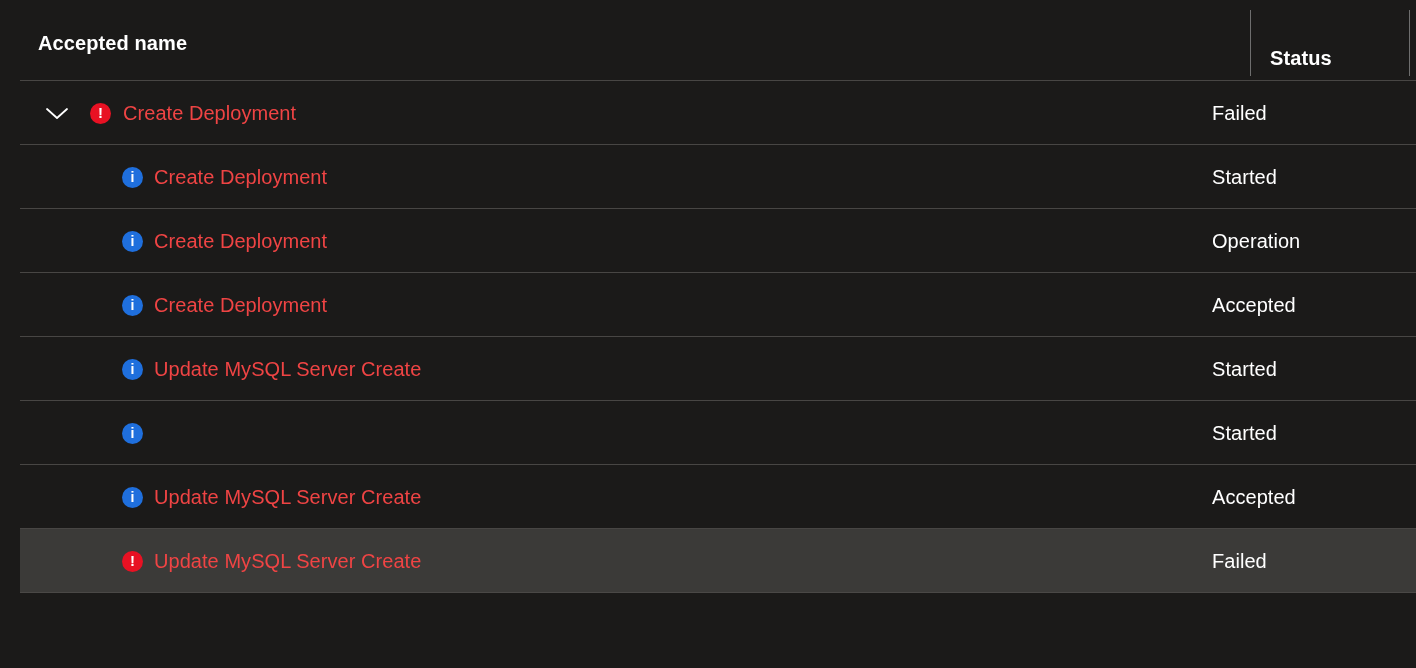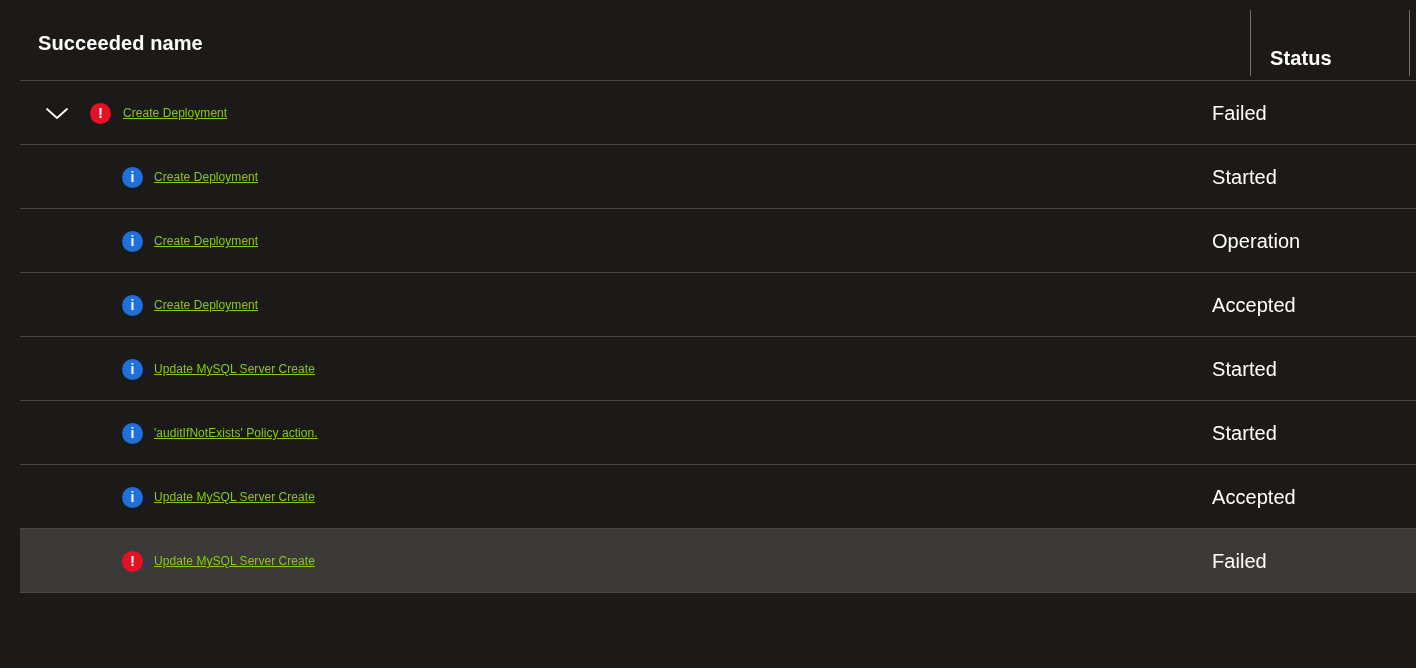--- a/index.html
+++ b/index.html
@@ -164,46 +164,45 @@
   .row.depth-0 .status-icon { left: 90px; }
   .row.depth-0 .op-name     { left: 123px; }
 
   
   .row.depth-1 .status-icon { left: 122px; }
   .row.depth-1 .op-name     { left: 154px; }
 
   .op-name {
     position: absolute;
     top: 19px;
-    font-size: 12px;
+    font-size: 20px;
     line-height: 26px;
-    color: #84cc16;
+    color: #ef4444;
     white-space: nowrap;
     letter-spacing: 0.05px;
-    text-decoration: underline;
   }
 
   .op-status {
     position: absolute;
     left: 1212px;
     top: 19px;
     font-size: 20px;
     line-height: 26px;
     color: #ffffff;
     white-space: nowrap;
     letter-spacing: 0.05px;
   }
 </style>
 </head>
 <body>
 
 <div class="grid">
 
   <div class="grid-header">
-    <div class="col-name">Succeeded name</div>
+    <div class="col-name">Accepted name</div>
     <div class="col-status">Status</div>
     <div class="col-splitter left"></div>
     <div class="col-splitter right"></div>
     <div class="header-rule"></div>
   </div>
 
   <div class="rows" id="rows-container">
       <div class="row depth-0">
         <div class="row-bg"></div>
         <div class="row-inner">
@@ -263,21 +262,20 @@
           <div class="op-status">Started</div>
         </div>
         <div class="row-rule"></div>
       </div>
       <div class="row depth-1">
         <div class="row-bg"></div>
         <div class="row-inner">
           <div class="status-icon info">
             <span class="glyph">i</span>
           </div>
-          <div class="op-name">'auditIfNotExists' Policy action.</div>
           <div class="op-status">Started</div>
         </div>
         <div class="row-rule"></div>
       </div>
       <div class="row depth-1">
         <div class="row-bg"></div>
         <div class="row-inner">
           <div class="status-icon info">
             <span class="glyph">i</span>
           </div>

